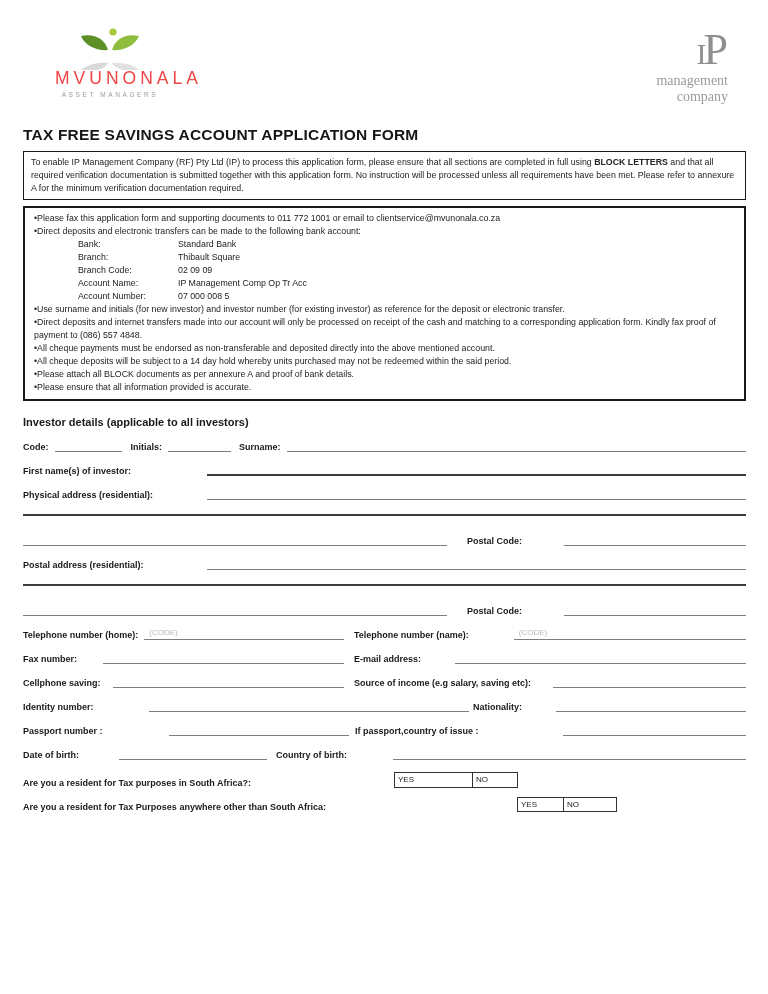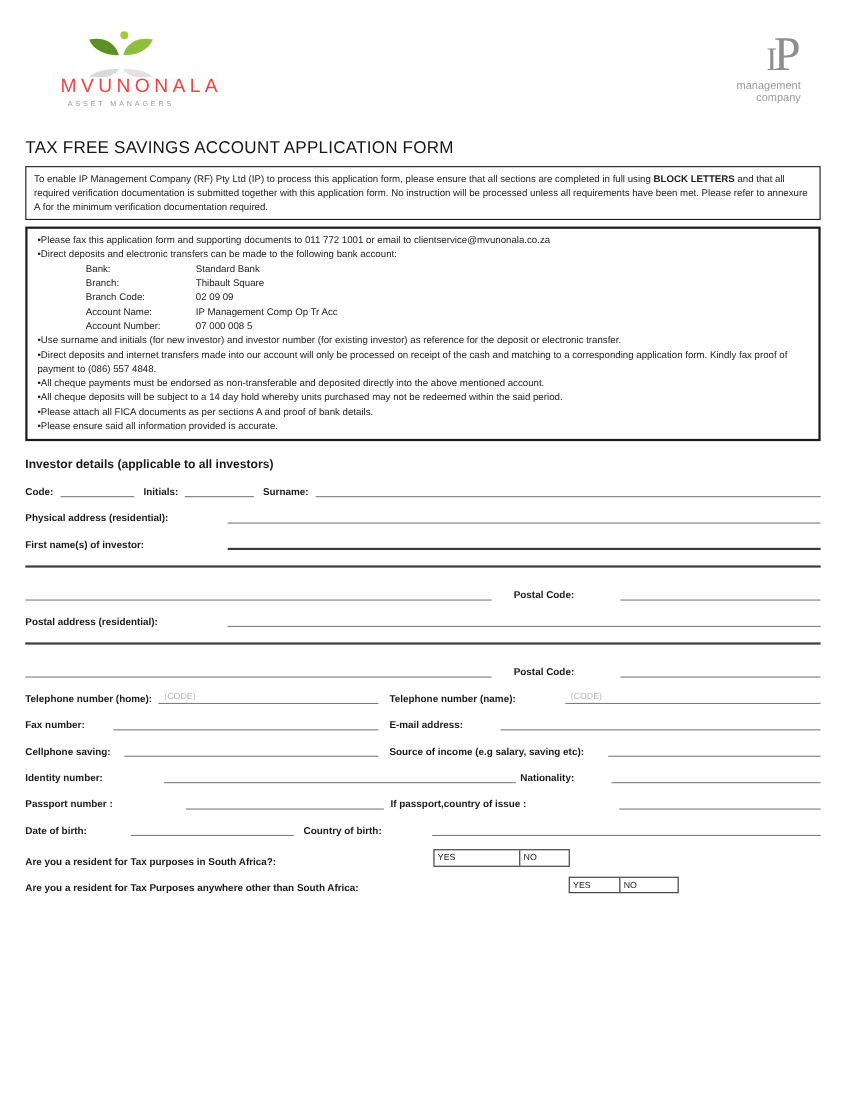--- a/index.html
+++ b/index.html
@@ -15,24 +15,24 @@
   .header { display:flex; justify-content:space-between; align-items:flex-start; height:86px; }
   .brand { margin-left:12px; text-align:center; width:150px; }
   .brand-leaves { display:block; margin:0 auto -2px auto; }
   .brand-name { font-size:17.5px; letter-spacing:4px; font-weight:normal; color:#ef4444;
                 font-family:Liberation Sans, sans-serif; white-space:nowrap;margin-left:20px; }
   .brand-sub { font-size:6.5px; letter-spacing:2.6px; color:#9a9a9a; margin-top:2px; white-space:nowrap; }
   .partner { text-align:right; margin-right:18px; margin-top:4px; width:80px;margin-left:11px; }
   .ip-logo { font-family:"Liberation Serif", serif; color:#8f8f8f; line-height:0.9; margin-left:12px; }
   .ip-i { font-size:30px; }
   .ip-p { font-size:44px; margin-left:-3px; }
-  .partner-sub { font-size:10px; color:#9a9a9a; line-height:1.15; margin-top:3px; }
-
-  
-  .page-title { font-size:15.5px; font-weight:normal; color:#161616; margin:14px 0 7px 0; letter-spacing:0.2px; }
+  .partner-sub { font-size:14px; color:#9a9a9a; line-height:1.15; margin-top:3px;font-family:Liberation Serif, serif; }
+
+  
+  .page-title { font-size:15.5px; font-weight:bold; color:#161616; margin:14px 0 7px 0; letter-spacing:0.2px; }
 
   
   .box { border:1px solid #1a1a1a; padding:4px 7px; font-size:8.8px; line-height:13px; color:#222; }
   .box.thick { border-width:2px; margin-top:6px; padding:4px 7px 5px 7px; }
   .bullet { padding-left:2px; }
   .bullet::before { content:"\2022 "; }
   .bank-row { padding-left:46px; }
   .bank-label { display:inline-block; width:100px; }
 
   
@@ -95,45 +95,45 @@
     <div class="bullet">Direct deposits and electronic transfers can be made to the following bank account:</div>
     <div class="bank-row"><span class="bank-label">Bank:</span><span>Standard Bank</span></div>
     <div class="bank-row"><span class="bank-label">Branch:</span><span>Thibault Square</span></div>
     <div class="bank-row"><span class="bank-label">Branch Code:</span><span>02 09 09</span></div>
     <div class="bank-row"><span class="bank-label">Account Name:</span><span>IP Management Comp Op Tr Acc</span></div>
     <div class="bank-row"><span class="bank-label">Account Number:</span><span>07 000 008 5</span></div>
     <div class="bullet">Use surname and initials (for new investor) and investor number (for existing investor) as reference for the deposit or electronic transfer.</div>
     <div class="bullet">Direct deposits and internet transfers made into our account will only be processed on receipt of the cash and matching to a corresponding application form. Kindly fax proof of payment to (086) 557 4848.</div>
     <div class="bullet">All cheque payments must be endorsed as non-transferable and deposited directly into the above mentioned account.</div>
     <div class="bullet">All cheque deposits will be subject to a 14 day hold whereby units purchased may not be redeemed within the said period.</div>
-    <div class="bullet">Please attach all FICA documents as per sections A and proof of bank details.</div>
-    <div class="bullet">Please ensure said all information provided is accurate.</div>
+    <div class="bullet">Please attach all BLOCK documents as per annexure A and proof of bank details.</div>
+    <div class="bullet">Please ensure that all information provided is accurate.</div>
   </div>
 
   <div class="section-title">Investor details (applicable to all investors)</div>
 
   <div class="form">
 
     <div class="row">
       <span class="lbl">Code:</span>
       <span class="line" style="width:67px;margin-left:6px;"></span>
       <span class="lbl" style="margin-left:9px;">Initials:</span>
       <span class="line" style="width:63px;margin-left:6px;"></span>
       <span class="lbl" style="margin-left:8px;">Surname:</span>
       <span class="line flex1" style="margin-left:6px;"></span>
     </div>
 
     <div class="row">
+      <span class="lbl" style="width:184px;">First name(s) of investor:</span>
+      <span class="line dark flex1"></span>
+    </div>
+
+    <div class="row">
       <span class="lbl" style="width:184px;">Physical address (residential):</span>
       <span class="line flex1"></span>
-    </div>
-
-    <div class="row">
-      <span class="lbl" style="width:184px;">First name(s) of investor:</span>
-      <span class="line dark flex1"></span>
     </div>
     <div class="fullline"></div>
     <div class="row">
       <span class="line flex1" style="margin-right:20px;"></span>
       <span class="lbl">Postal Code:</span>
       <span class="line" style="width:182px;margin-left:42px;"></span>
     </div>
 
     <div class="row">
       <span class="lbl" style="width:184px;">Postal address (residential):</span>

